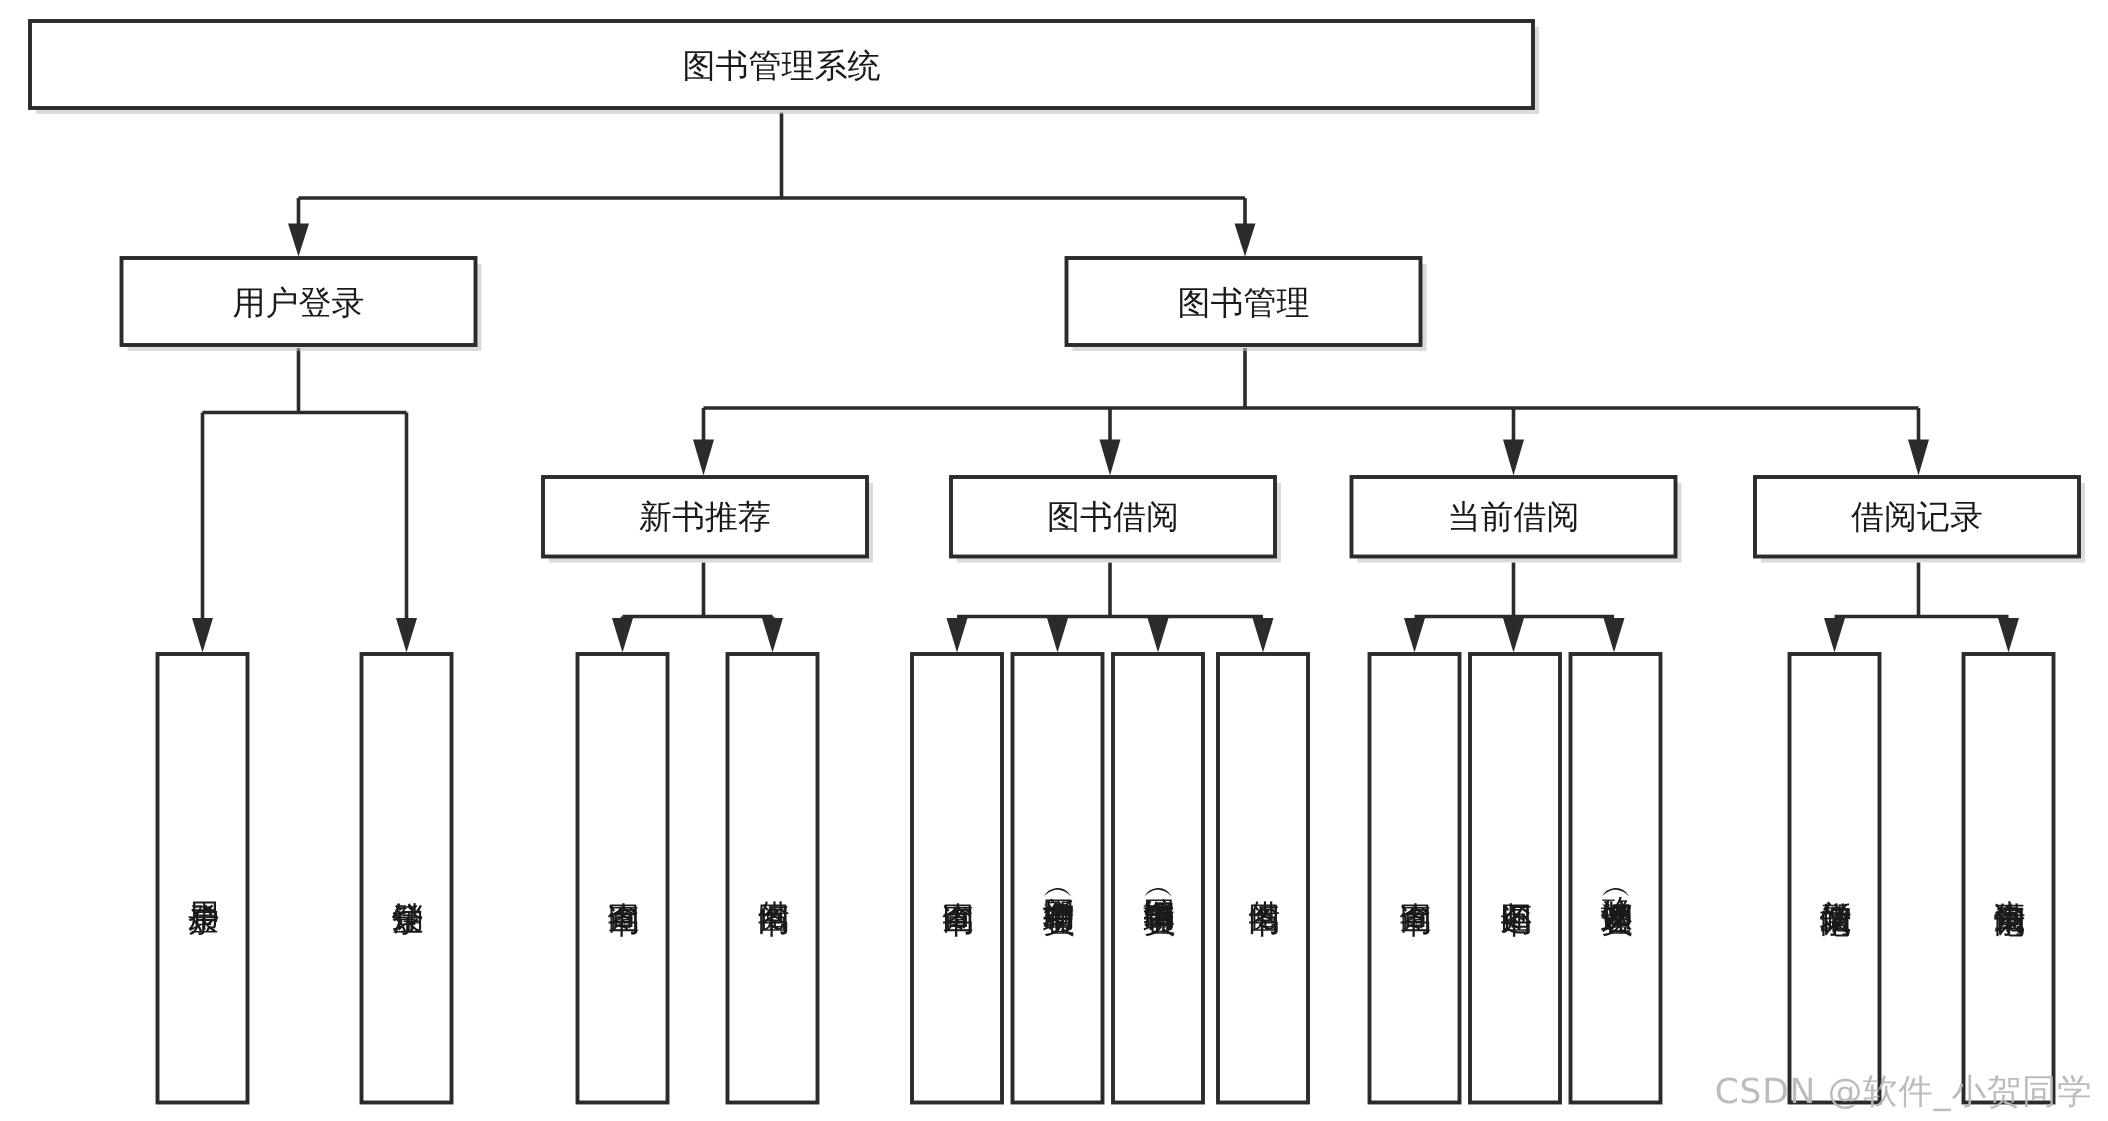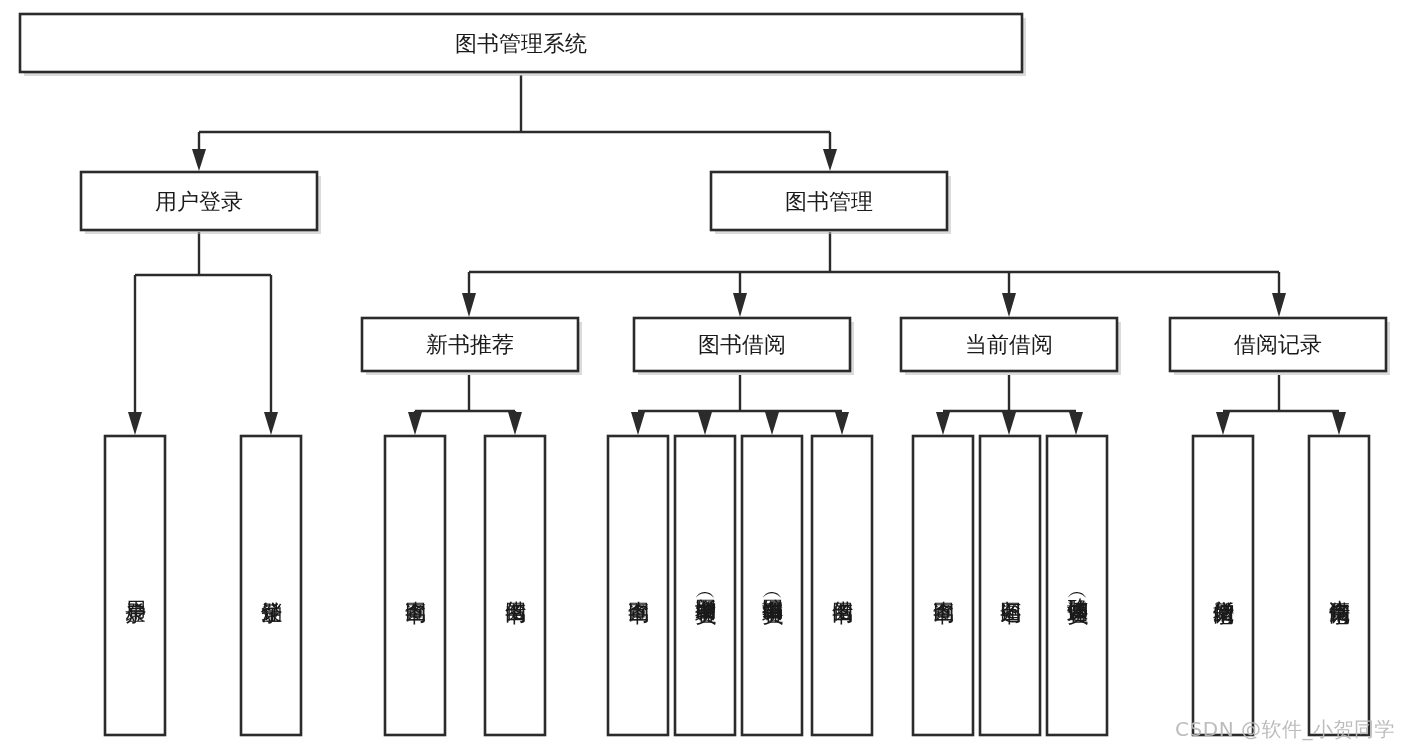--- a/index.html
+++ b/index.html
@@ -65,21 +65,21 @@
     align-items: center;
     justify-content: center;
     white-space: nowrap;
     pointer-events: none;
   }
   .watermark {
     position: absolute;
     right: 10px;
     bottom: 4px;
     font-family: "DejaVu Sans", "Liberation Sans", sans-serif;
-    font-size: 20px;
+    font-size: 23px;
     color: #b9b9b9;
     opacity: 0.95;
     white-space: nowrap;
     letter-spacing: 0.5px;
     margin-top: 12px;
   }
 </style>
 </head>
 <body>
 

